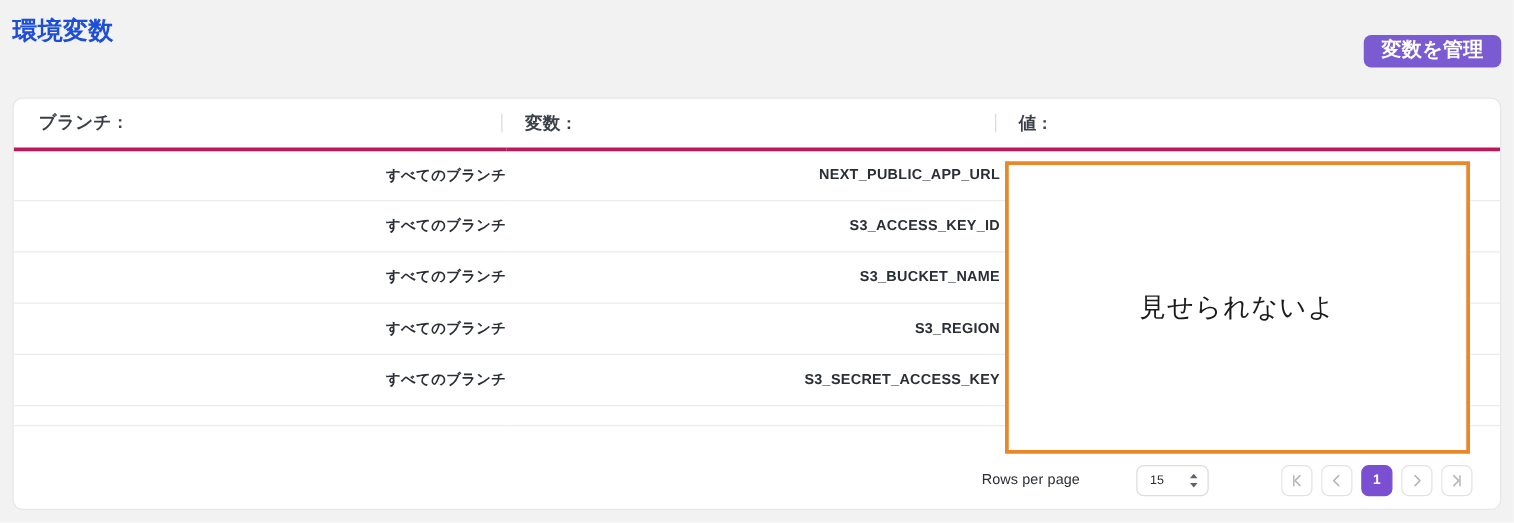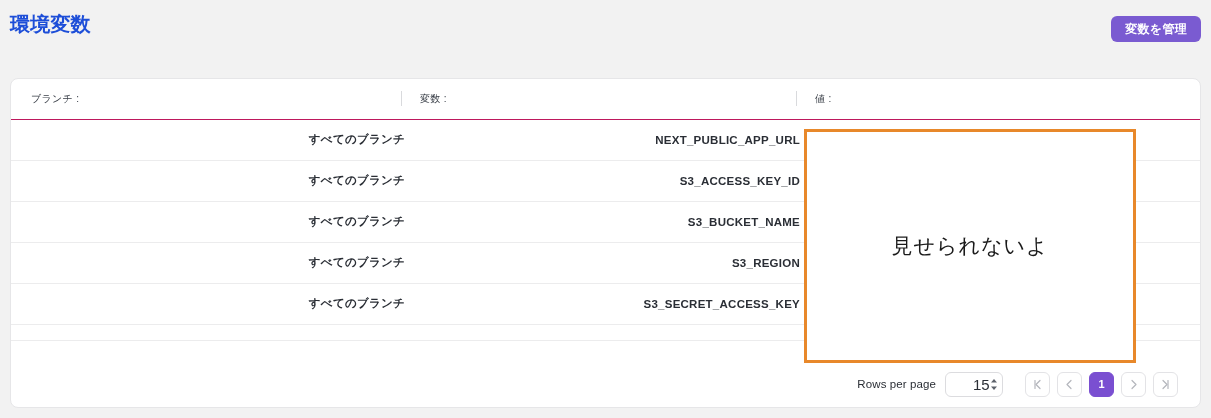--- a/index.html
+++ b/index.html
@@ -44,27 +44,27 @@
   }
   .page-desc .doc-link {
     color: #6b3fd4;
     font-weight: bold;
     text-decoration: none;
     margin-left: 3px;
   }
   .manage-button {
     position: absolute;
     right: 0;
-    top: 8px;
+    top: 20px;
     background: #7a5bd1;
     color: #ffffff;
     border: none;
     border-radius: 6px;
     font-family: inherit;
-    font-size: 12px;
+    font-size: 16px;
     font-weight: bold;
     padding: 0 14px;
     height: 26px;
     line-height: 26px;
     cursor: pointer;
     letter-spacing: 0.3px;
   }
 
   
   .table-card {
@@ -86,24 +86,24 @@
   }
   .tbl th, .tbl td {
     text-align: left;
     padding: 0;
     margin: 0;
   }
   .tbl thead tr {
     height: 40px;
   }
   .tbl thead th {
-    font-size: 10px;
-    font-weight: normal;
+    font-size: 14px;
+    font-weight: bold;
     color: #3b4049;
-    border-bottom: 1px solid #be185d;
+    border-bottom: 3px solid #be185d;
     vertical-align: middle;
     position: relative;
   }
   .th-inner {
     display: block;
     padding-left: 20px;
     letter-spacing: 0.3px;
   }
   .col-div .th-inner {
     border-left: 1px solid #d9dadd;
@@ -139,20 +139,21 @@
     position: absolute;
     left: 0;
     right: 0;
     bottom: 0;
     height: 46px;
     display: flex;
     align-items: center;
     justify-content: flex-end;
     padding-right: 22px;
     box-sizing: border-box;
+    gap: 36px;
   }
   .rows-label {
     font-size: 11.5px;
     color: #2a2e35;
     margin-right: 9px;
     letter-spacing: 0.1px;
   }
   .rows-select {
     width: 58px;
     height: 25px;
@@ -160,23 +161,22 @@
     border-radius: 6px;
     display: flex;
     align-items: center;
     justify-content: space-between;
     padding: 0 7px 0 10px;
     box-sizing: border-box;
     background: #fff;
     cursor: pointer;
   }
   .rows-select .val {
-    font-size: 15px;
+    font-size: 10px;
     color: #2a2e35;
-    margin-left: 17px;
   }
   .stepper-icon {
     font-size: 9px;
     line-height: 8px;
     color: #5d626b;
     display: flex;
     flex-direction: column;
     align-items: center;
   }
   .pager {
@@ -206,21 +206,21 @@
     color: #ffffff;
     font-weight: bold;
     font-size: 11px;
   }
 
   
   .redaction-box {
     position: absolute;
     left: 804px;
     top: 129px;
-    width: 332px;
+    width: 372px;
     height: 234px;
     background: #ffffff;
     border: 3px solid #e8882a;
     box-sizing: border-box;
     display: flex;
     align-items: center;
     justify-content: center;
   }
   .redaction-text {
     font-family: "DejaVu Serif", "Liberation Serif", serif;

